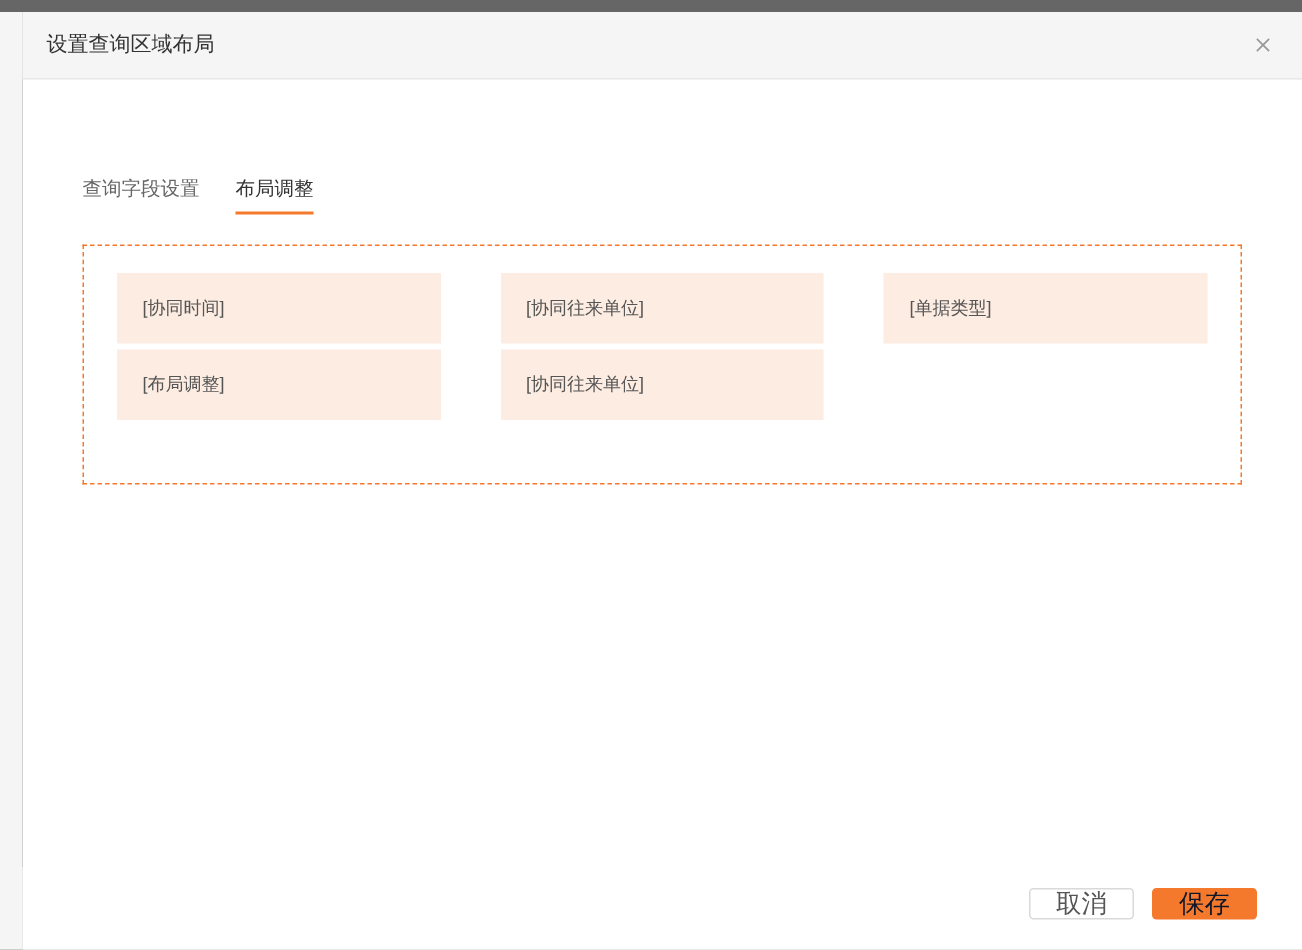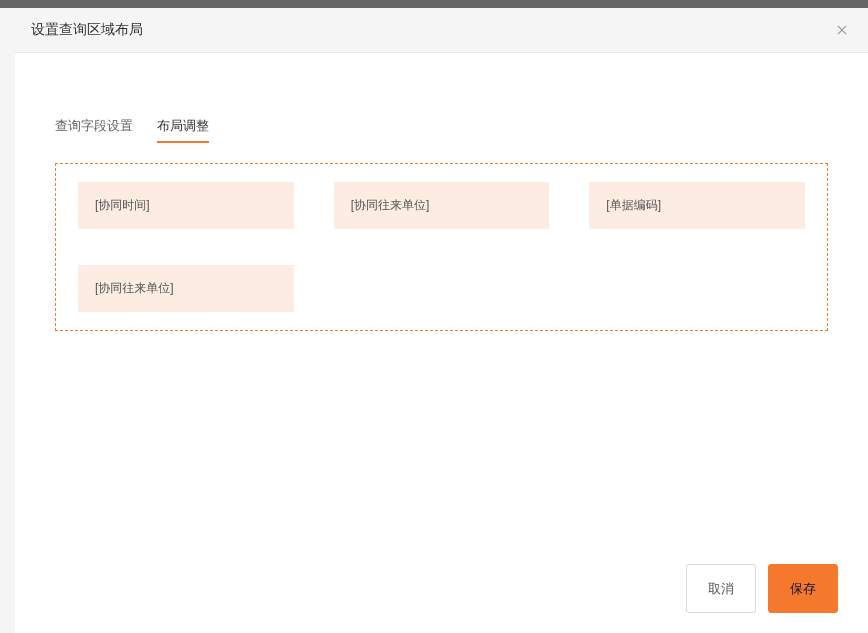--- a/index.html
+++ b/index.html
@@ -93,42 +93,42 @@
       background: #f5792d;
     }
     .layout-container {
       border: 1px dashed #f5792d;
       padding: 18px 22px;
       min-height: 160px;
     }
     .field-grid {
       display: grid;
       grid-template-columns: repeat(3, 1fr);
-      gap: 36px 40px;
+      gap: 4px 40px;
     }
     .field-chip {
       background: #fdece1;
       color: #555;
       font-size: 12px;
       padding: 14px 16px;
       border: 1px solid transparent;
       cursor: move;
     }
     .modal-footer {
       padding: 14px 30px 20px 0;
       display: flex;
       justify-content: flex-end;
       gap: 12px;
       background: #fff;
     }
     .btn {
       min-width: 70px;
-      height: 49px;
+      height: 21px;
       border-radius: 3px;
-      font-size: 13px;
+      font-size: 17px;
       cursor: pointer;
       display: inline-flex;
       align-items: center;
       justify-content: center;
       padding: 0 16px;
       font-family: Liberation Serif, serif;
     }
     .btn-default {
       background: #fff;
       border: 1px solid #d9d9d9;
@@ -160,21 +160,22 @@
   <div class="modal-body">
     <div class="tabs">
       <div class="tab">查询字段设置</div>
       <div class="tab active">布局调整</div>
     </div>
 
     <div class="layout-container">
       <div class="field-grid">
         <div class="field-chip">[协同时间]</div>
         <div class="field-chip">[协同往来单位]</div>
-        <div class="field-chip">[单据编码]</div>
+        <div class="field-chip">[单据类型]</div>
+        <div class="field-chip">[布局调整]</div>
         <div class="field-chip">[协同往来单位]</div>
       </div>
     </div>
   </div>
 
   <div class="modal-footer">
     <div class="btn btn-default">取消</div>
     <div class="btn btn-primary">保存</div>
   </div>
 </div>

